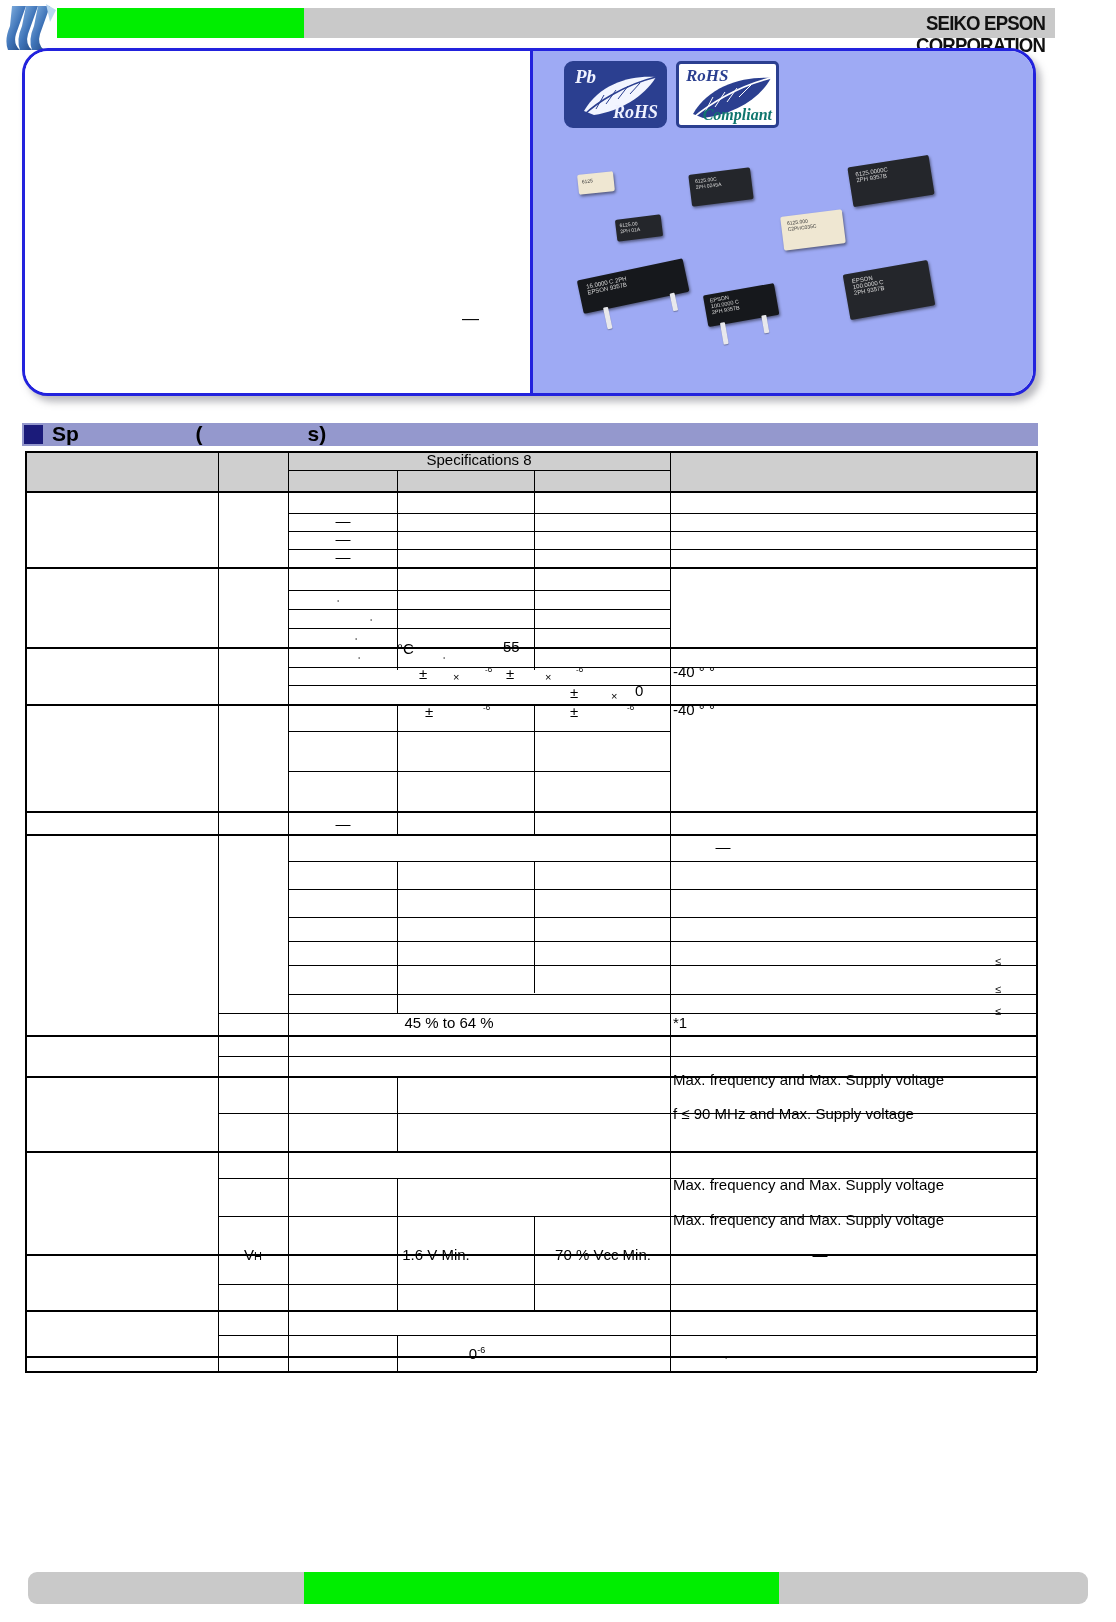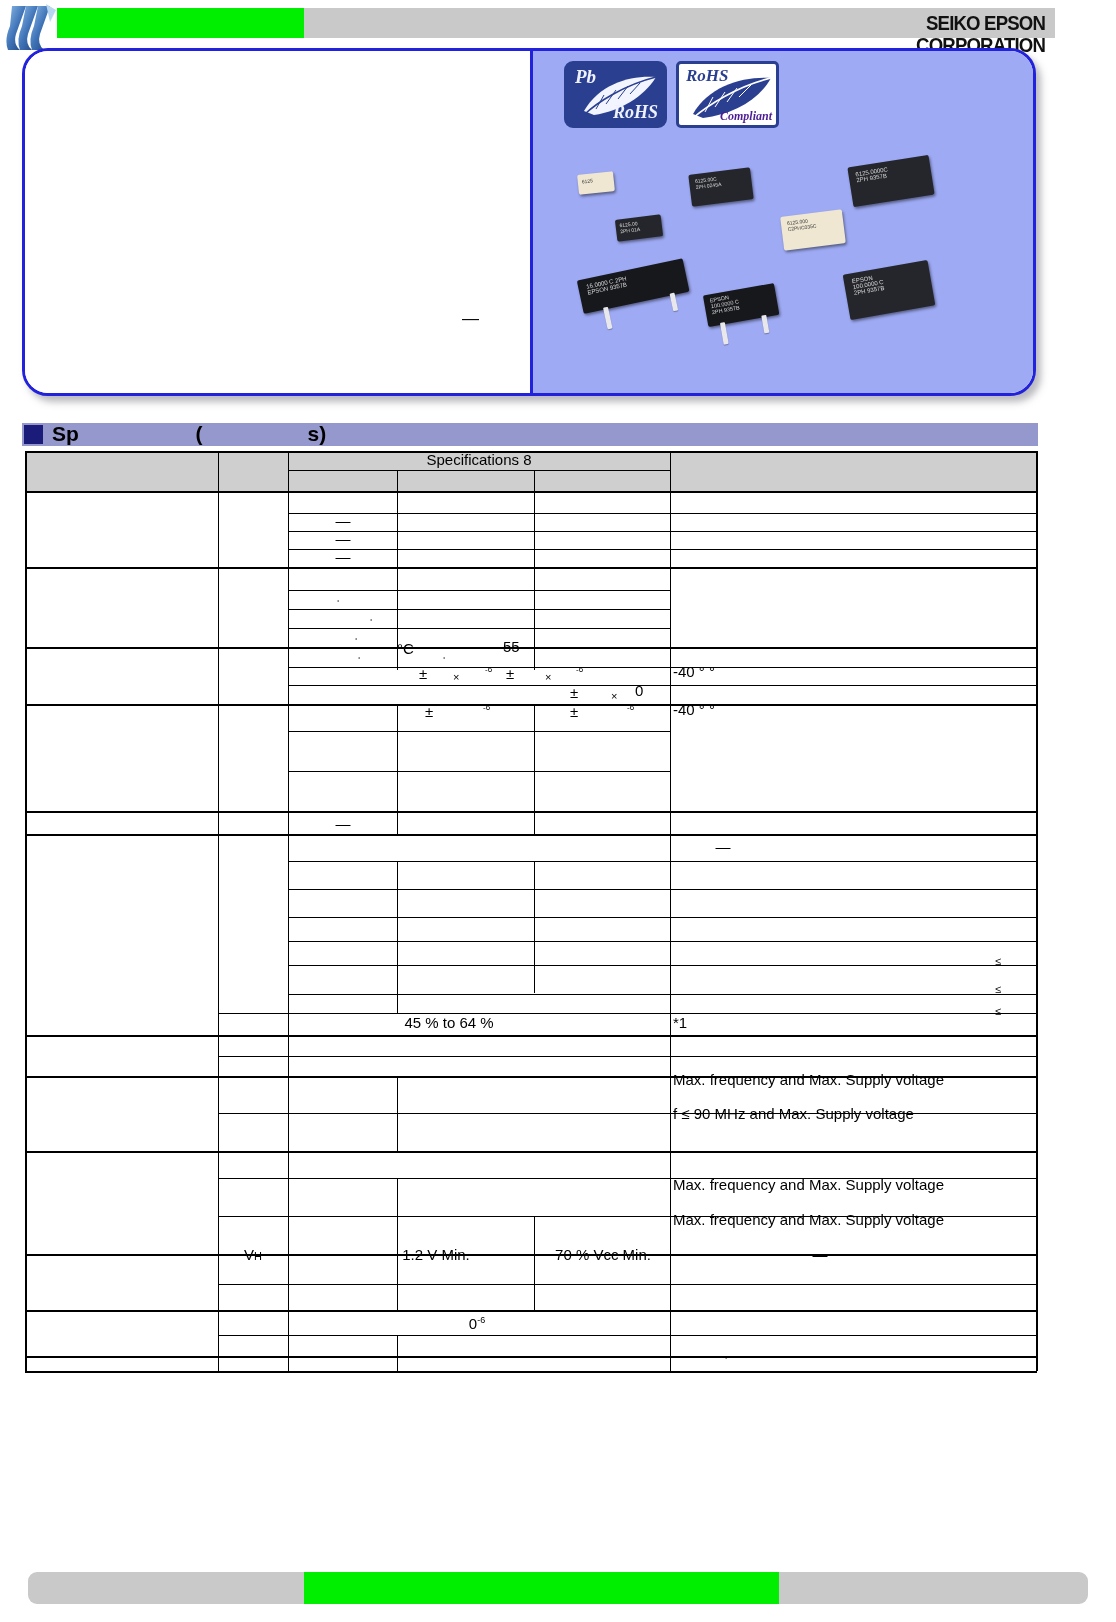--- a/index.html
+++ b/index.html
@@ -41,21 +41,21 @@
   .badge{
     position:absolute;top:10px;width:103px;height:67px;border-radius:9px;
     box-sizing:border-box;
   }
   .badge.pb{left:31px;background:#2b3f90;border:2px solid #2b3f90;}
   .badge.rohs{left:143px;background:#ffffff;border:3px solid #2b3f90;border-radius:5px;}
   .badge .t1{position:absolute;font-style:italic;font-weight:bold;font-family:"Liberation Serif","DejaVu Serif",serif;}
   .badge.pb .t1{left:9px;top:3px;font-size:19px;color:#eef1ff;}
   .badge.pb .t2{position:absolute;right:7px;bottom:3px;font-size:18px;font-style:italic;font-weight:bold;color:#eef1ff;font-family:"Liberation Serif","DejaVu Serif",serif;}
   .badge.rohs .t1{left:7px;top:2px;font-size:17px;color:#2b3f90;}
-  .badge.rohs .t2{position:absolute;right:4px;bottom:1px;font-size:12px;font-style:italic;font-weight:bold;color:#4c1d95;font-family:"Liberation Serif","DejaVu Serif",serif;}
+  .badge.rohs .t2{position:absolute;right:4px;bottom:1px;font-size:16px;font-style:italic;font-weight:bold;color:#0f766e;font-family:"Liberation Serif","DejaVu Serif",serif;}
   .leafsvg{position:absolute;left:0;top:0;width:103px;height:67px;}
 
   
   .photo{position:absolute;left:25px;top:90px;width:465px;height:245px;}
   .pkg{position:absolute;background:#16181c;border-radius:2px;
        box-shadow:1px 2px 3px rgba(0,0,0,.45);}
   .pkg .mk{position:absolute;color:#d8d8d8;font-size:5px;line-height:6px;white-space:nowrap;font-family:"Liberation Sans",sans-serif;}
   .pin{position:absolute;background:#e8e8ec;width:5px;border-radius:1px;box-shadow:0 1px 1px rgba(0,0,0,.3);}
   .pkg.cer{background:#efe7d2;}
   .pkg.cer .mk{color:#3a3a3a;}
@@ -320,25 +320,25 @@
   <div class="tx" style="left:648px;top:564px;">*1</div>
 
   <div class="tx" style="left:648px;top:621px;">Max. frequency and Max. Supply voltage</div>
   <div class="tx" style="left:648px;top:655px;">f  ≤ 90 MHz and Max. Supply voltage</div>
   <div class="tx" style="left:648px;top:726px;">Max. frequency and Max. Supply voltage</div>
   <div class="tx" style="left:648px;top:761px;">Max. frequency and Max. Supply voltage</div>
 
   <div class="tx" style="left:219px;top:796px;">
     <span>V</span><span class="tx sm" style="position:static;font-size:11px;">H</span>
   </div>
-  <div class="tx c" style="left:411px;top:796px;">1.2 V Min.</div>
+  <div class="tx c" style="left:411px;top:796px;">1.6 V Min.</div>
   <div class="tx c" style="left:578px;top:796px;">70 % Vcc Min.</div>
   <div class="tx c" style="left:795px;top:796px;">—</div>
 
-  <div class="tx c" style="left:452px;top:861px;">
+  <div class="tx c" style="left:452px;top:891px;">
     <span>0</span><span class="sup">-6</span>
   </div>
   <div class="tx tiny" style="left:700px;top:900px;">°</div>
 </div>
 
 <div class="ftr">
   <div class="ftr-l"></div>
   <div class="ftr-g"></div>
   <div class="ftr-r"></div>
 </div>

